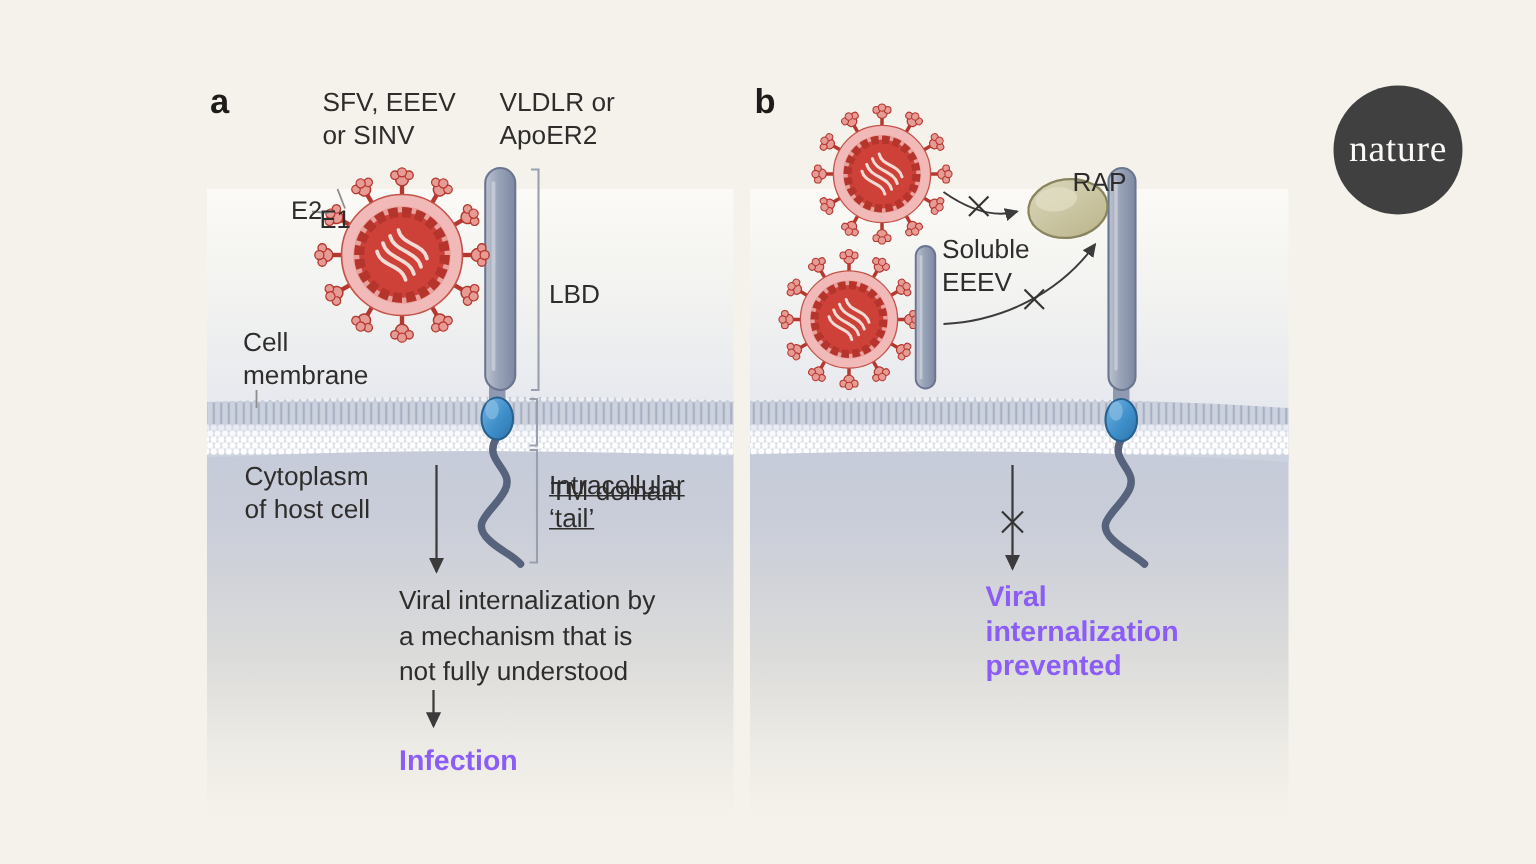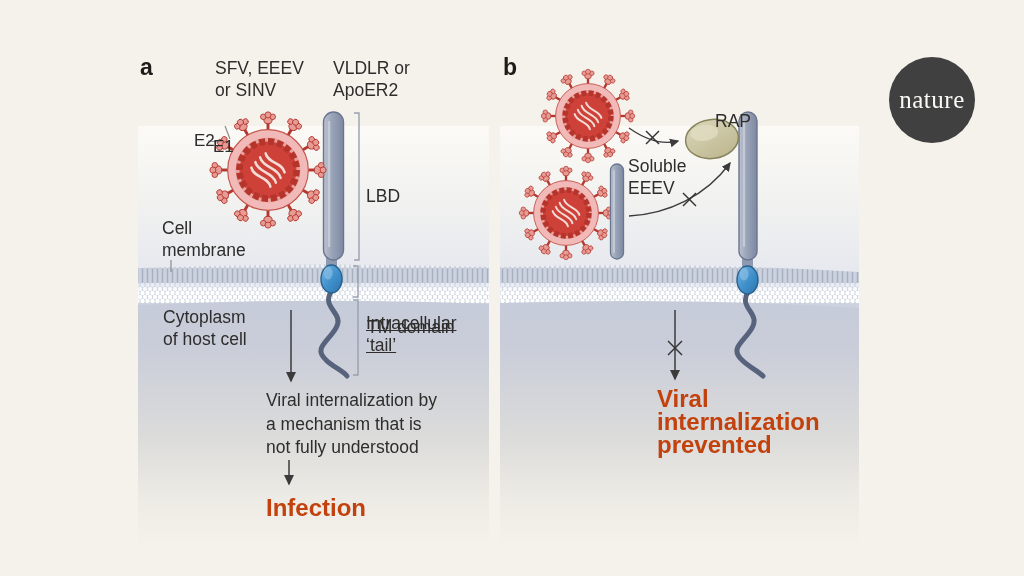--- a/index.html
+++ b/index.html
@@ -16,21 +16,21 @@
   }
   .panel-bg .lower{
     position:absolute;left:0;top:158px;width:100%;height:276px;
     background:linear-gradient(#c6cbda 0%,#c9cdd9 22%,#dbdbda 55%,#edebe5 78%,#f4f2ea 95%);
   }
   #panel-a-bg{left:138px;width:351px;}
   #panel-b-bg{left:500px;width:359px;}
   svg.overlay{position:absolute;left:0;top:0;}
   .lbl{position:absolute;white-space:pre-line;font-size:17.5px;line-height:22px;}
   .panel-letter{font-size:23px;font-weight:700;color:#1d1c1b;line-height:24px;}
-  .bold-caption{font-weight:700;font-size:24px;line-height:23px;color:#c2410c;}
+  .bold-caption{font-weight:700;font-size:19px;line-height:23px;color:#8b5cf6;}
   .small-lbl{font-size:17px;line-height:21px;}
   .brand-circle{
     position:absolute;left:889px;top:57px;width:86px;height:86px;border-radius:50%;
     background:#404040;display:flex;align-items:center;justify-content:center;
   }
   .brand-circle span{
     font-family:"Liberation Serif","DejaVu Serif",serif;
     font-size:25px;color:#fbfaf7;letter-spacing:0.5px;
   }
 </style>

